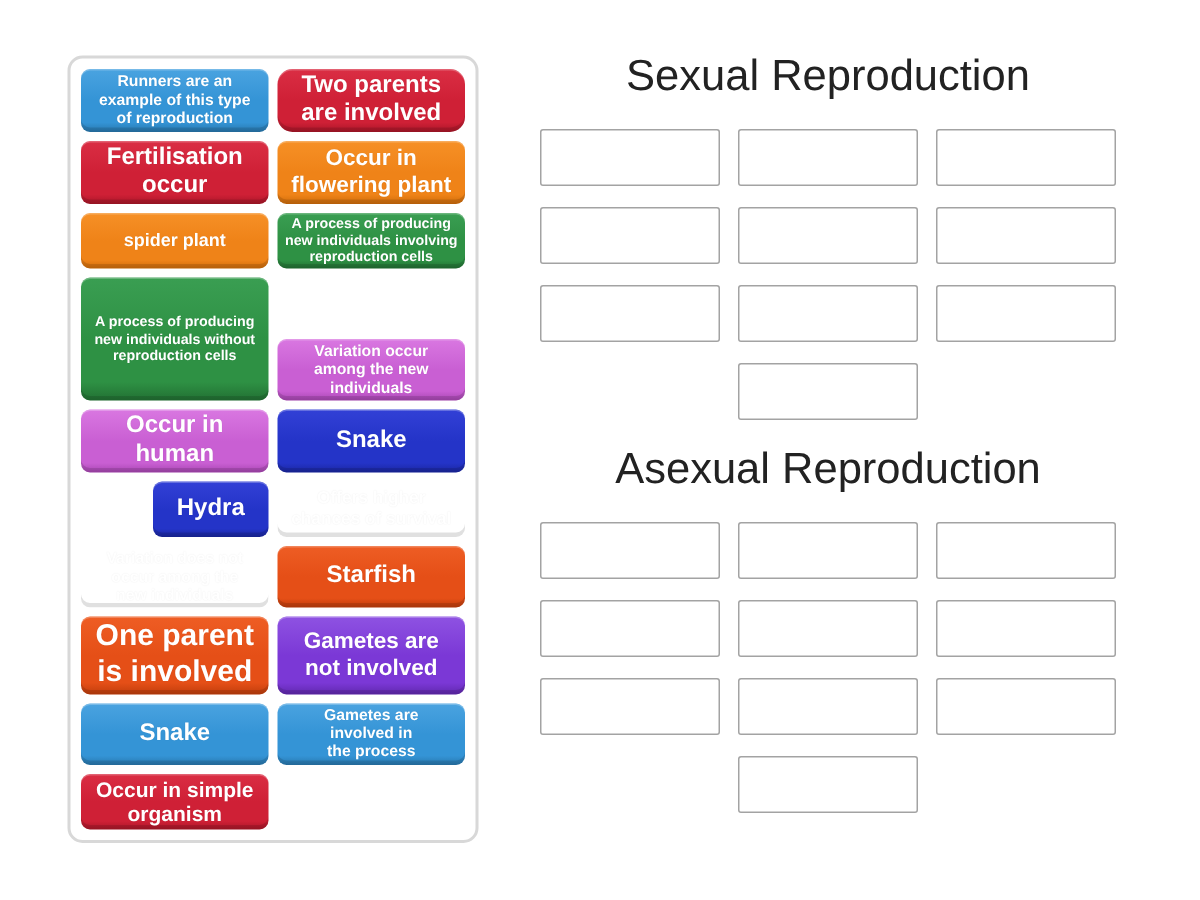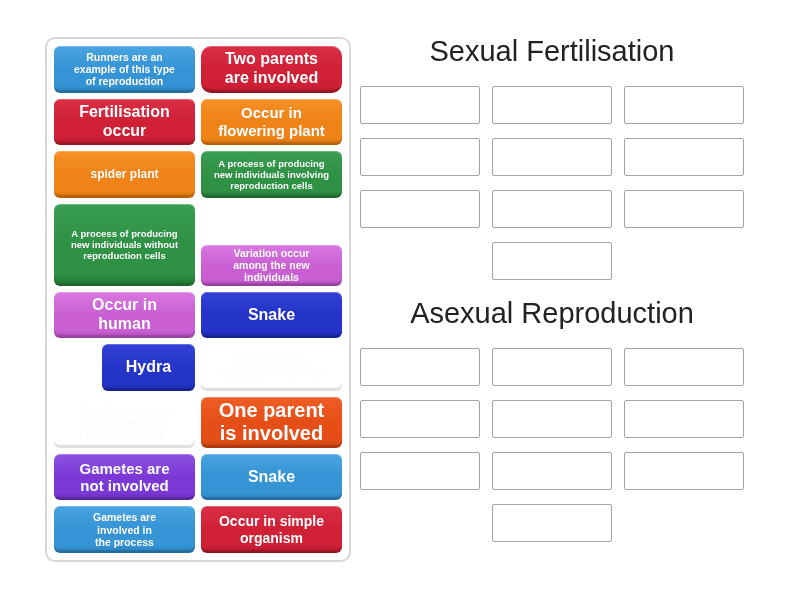--- a/index.html
+++ b/index.html
@@ -2,21 +2,21 @@
 <html><head>
 <meta charset="utf-8">
 <style>
   html,body{margin:0;padding:0;}
   body{
     width:800px;height:600px;background:#ffffff;position:relative;overflow:hidden;
     font-family:"Liberation Sans", sans-serif;
   }
   
   .word-bank{
-    position:absolute;left:45px;top:37px;width:306px;height:525px;
+    position:absolute;left:45px;top:37px;width:274px;height:525px;
     box-sizing:border-box;background:#ffffff;
     border:2px solid #d8d8d8;border-radius:10px;padding:7px;
     display:grid;grid-template-columns:1fr 1fr;grid-auto-rows:1fr;gap:6px;
   }
   .tile{
     border-radius:6px;color:#ffffff;font-weight:700;
     display:flex;align-items:center;justify-content:center;text-align:center;
     padding:2px 4px;box-sizing:border-box;line-height:1.18;
     white-space:pre-line;cursor:grab;
     box-shadow:inset 0 1px 0 rgba(255,255,255,0.25), inset 0 -3px 0 rgba(0,0,0,0.12);
@@ -65,34 +65,35 @@
 individuals</div>
   <div class="tile" style="font-size: 16px; background: linear-gradient(rgb(217, 119, 225) 0%, rgb(201, 95, 211) 50%, rgb(201, 95, 211) 85%, rgb(168, 70, 178) 100%);">Occur in
 human</div>
   <div class="tile" style="font-size: 16px; background: linear-gradient(rgb(50, 64, 214) 0%, rgb(36, 52, 200) 50%, rgb(36, 52, 200) 85%, rgb(26, 38, 160) 100%);">Snake</div>
   <div class="tile" style="font-size: 16px; background: linear-gradient(rgb(50, 64, 214) 0%, rgb(36, 52, 200) 50%, rgb(36, 52, 200) 85%, rgb(26, 38, 160) 100%); margin-left: 48px;">Hydra</div>
   <div class="tile" style="font-size: 11.5px;">Offers higher
 chances of survival</div>
   <div class="tile" style="font-size: 10.5px;">Variation does not
 occur among the
 new individuals</div>
+  <div class="tile" style="font-size: 16px; background: linear-gradient(rgb(238, 93, 36) 0%, rgb(229, 79, 23) 50%, rgb(229, 79, 23) 85%, rgb(192, 61, 12) 100%);">Starfish</div>
   <div class="tile" style="font-size: 20px; background: linear-gradient(rgb(238, 93, 36) 0%, rgb(229, 79, 23) 50%, rgb(229, 79, 23) 85%, rgb(192, 61, 12) 100%);">One parent
 is involved</div>
   <div class="tile" style="font-size: 15px; background: linear-gradient(rgb(142, 82, 226) 0%, rgb(123, 56, 214) 50%, rgb(123, 56, 214) 85%, rgb(96, 40, 174) 100%);">Gametes are
 not involved</div>
   <div class="tile" style="font-size: 16px; background: linear-gradient(rgb(74, 163, 224) 0%, rgb(52, 148, 214) 50%, rgb(52, 148, 214) 85%, rgb(40, 120, 174) 100%);">Snake</div>
   <div class="tile" style="font-size: 10.5px; background: linear-gradient(rgb(74, 163, 224) 0%, rgb(52, 148, 214) 50%, rgb(52, 148, 214) 85%, rgb(40, 120, 174) 100%);">Gametes are
 involved in
 the process</div>
   <div class="tile" style="font-size: 14px; background: linear-gradient(rgb(218, 46, 68) 0%, rgb(207, 32, 54) 50%, rgb(207, 32, 54) 85%, rgb(170, 22, 40) 100%);">Occur in simple
 organism</div>
 </div>
 
 <div class="group group-1">
-  <h2 class="group-title">Sexual Fertilisation</h2>
+  <h2 class="group-title">Sexual Reproduction</h2>
   <div class="slots">
     <div class="slot"></div>
     <div class="slot"></div>
     <div class="slot"></div>
     <div class="slot"></div>
     <div class="slot"></div>
     <div class="slot"></div>
     <div class="slot"></div>
     <div class="slot"></div>
     <div class="slot"></div>

